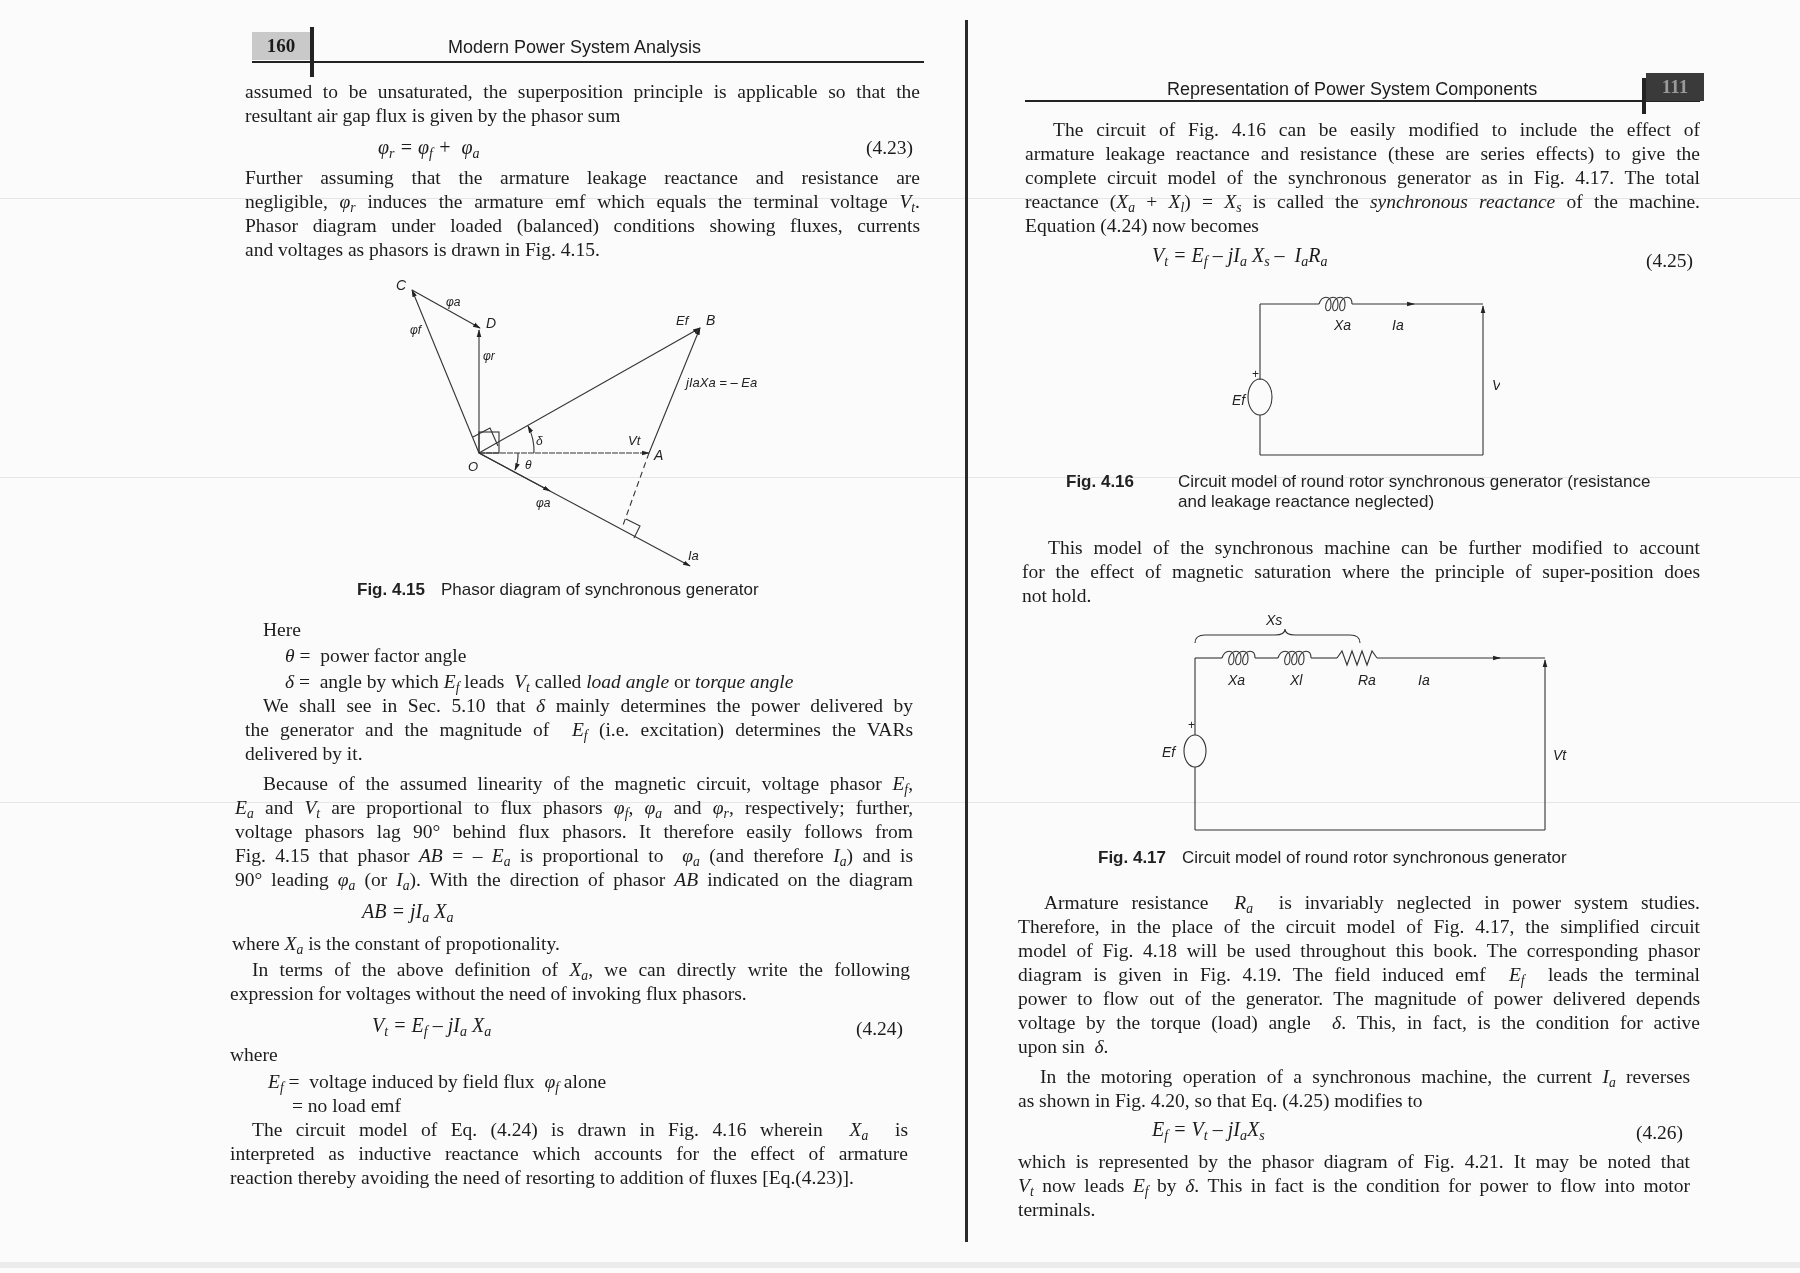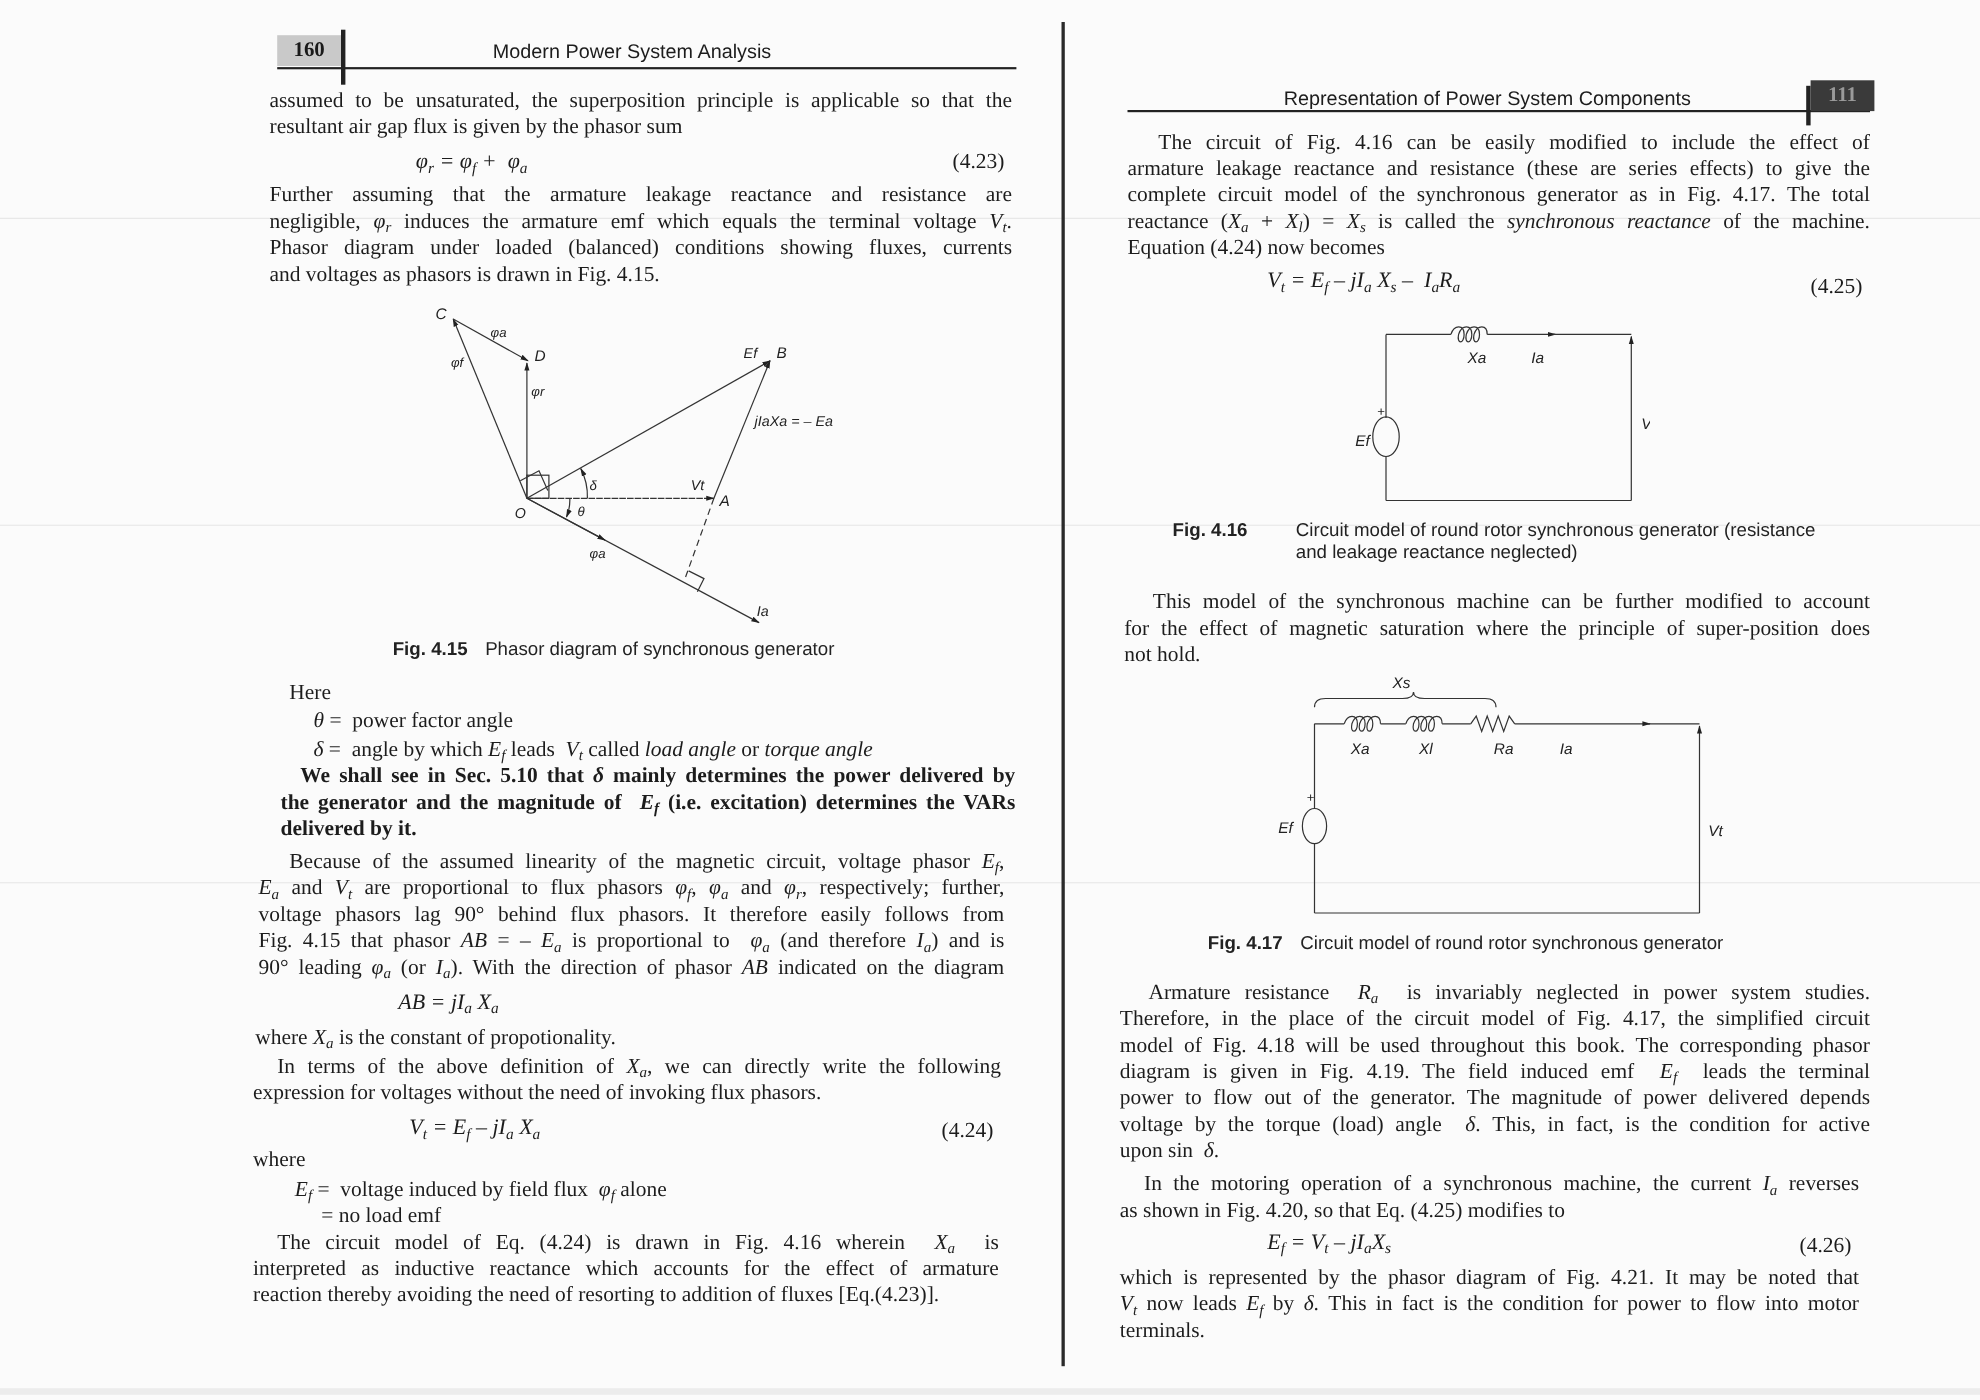--- a/index.html
+++ b/index.html
@@ -94,21 +94,21 @@
   </svg>
 
   <div class="abs caption" style="left:357px;top:580px;">
     <b>Fig. 4.15</b><span>Phasor diagram of synchronous generator</span>
   </div>
 
   <div class="abs serif" style="left:263px;top:618px;">Here</div>
   <div class="abs serif line" style="left:285px;top:644px;"><i>θ</i> = &nbsp;power factor angle</div>
   <div class="abs serif line" style="left:285px;top:670px;"><i>δ</i> = &nbsp;angle by which <i>E<sub>f</sub></i> leads &nbsp;<i>V<sub>t</sub></i> called <i>load angle</i> or <i>torque angle</i></div>
 
-  <div class="abs serif" style="left:255px;top:694px;width:668px;font-weight:bold;">
+  <div class="abs serif" style="left:245px;top:694px;width:668px;">
     <div class="just" style="padding-left:18px;">We shall see in Sec. 5.10 that <i>δ</i> mainly determines the power delivered by</div>
     <div class="just">the generator and the magnitude of &nbsp;<i>E<sub>f</sub></i> (i.e. excitation) determines the VARs</div>
     <div class="line">delivered by it.</div>
   </div>
 
   <div class="abs serif" style="left:235px;top:772px;width:678px;">
     <div class="just" style="padding-left:28px;">Because of the assumed linearity of the magnetic circuit, voltage phasor <i>E<sub>f</sub></i>,</div>
     <div class="just"><i>E<sub>a</sub></i> and <i>V<sub>t</sub></i> are proportional to flux phasors <i>φ<sub>f</sub></i>, <i>φ<sub>a</sub></i> and <i>φ<sub>r</sub></i>, respectively; further,</div>
     <div class="just">voltage phasors lag 90° behind flux phasors. It therefore easily follows from</div>
     <div class="just">Fig. 4.15 that phasor <i>AB</i> = – <i>E<sub>a</sub></i> is proportional to &nbsp;<i>φ<sub>a</sub></i> (and therefore <i>I<sub>a</sub></i>) and is</div>

